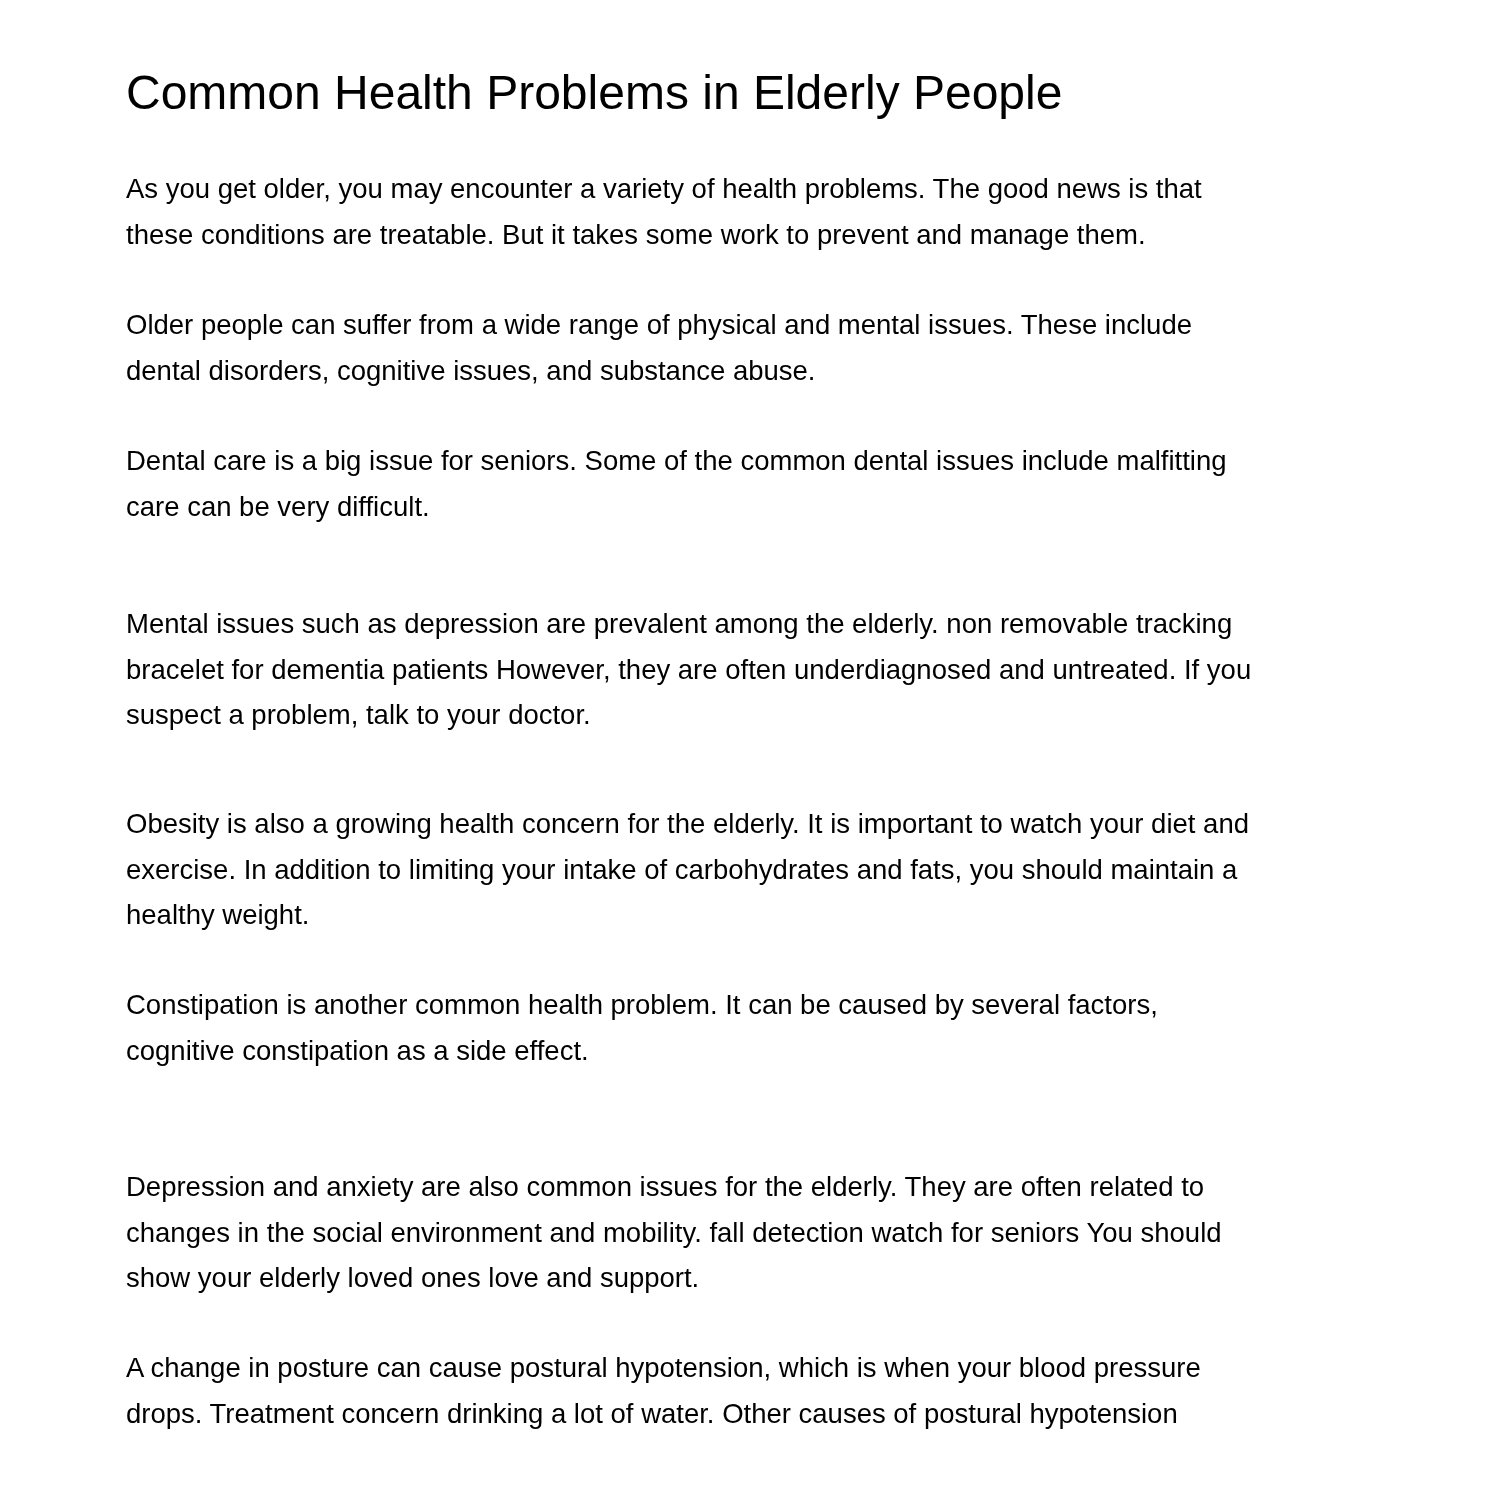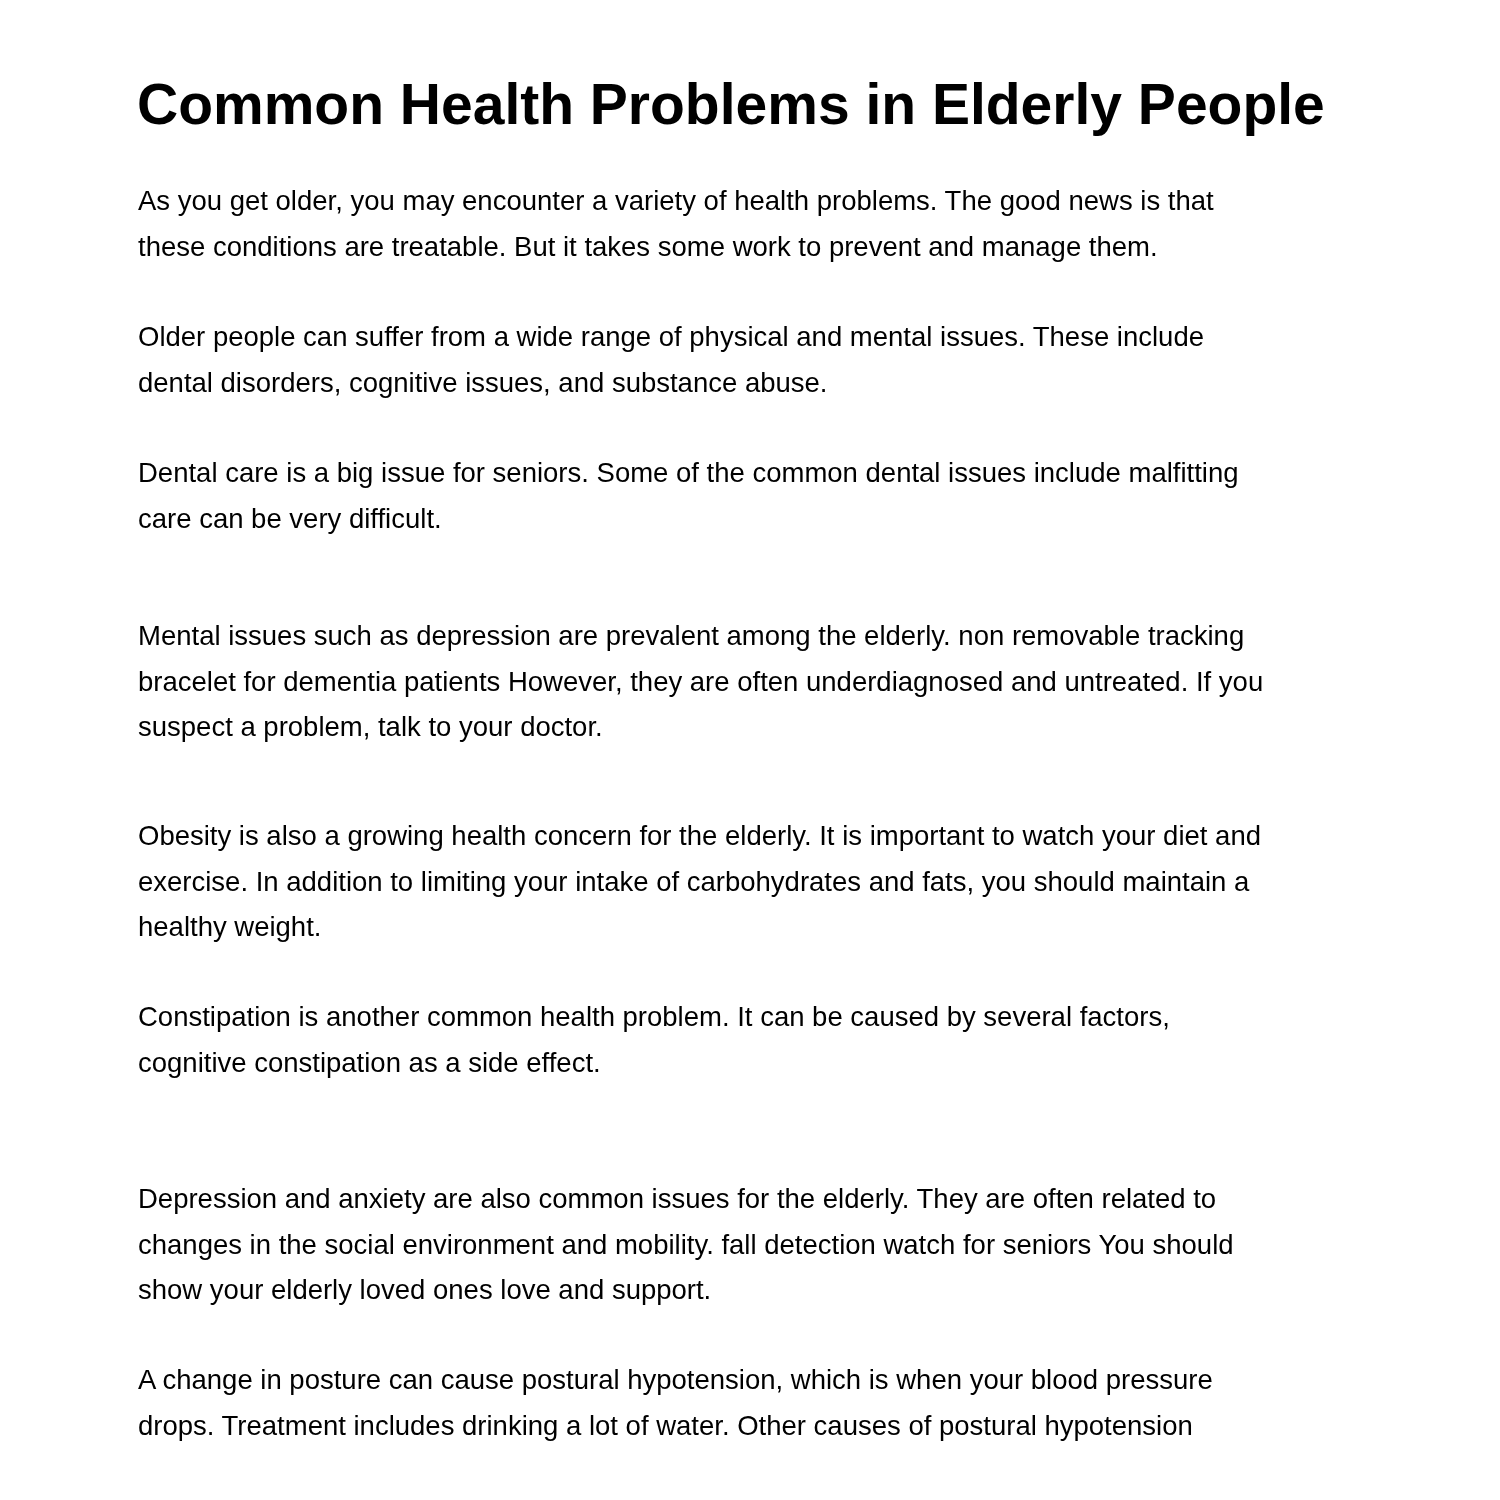--- a/index.html
+++ b/index.html
@@ -1,20 +1,20 @@
 <!DOCTYPE html>
 <html><head>
 <meta charset="utf-8">
 <style>
   html, body { margin: 0; padding: 0; background: #ffffff; }
   body { width: 1500px; height: 1500px; position: relative; overflow: hidden;
          font-family: "Liberation Sans", sans-serif; color: #000000; }
-  .title { position: absolute; left: 126px; top: 66px; font-size: 57px; line-height: 54px;
-           white-space: nowrap; margin: 11px; font-weight: bold; }
-  .para { position: absolute; left: 126px; margin: 12px; font-size: 27.5px; line-height: 45.5px; }
+  .title { position: absolute; left: 126px; top: 66px; font-size: 48px; line-height: 54px;
+           white-space: nowrap; margin: 0; font-weight: normal; }
+  .para { position: absolute; left: 126px; margin: 0; font-size: 27.5px; line-height: 45.5px; }
   .line { display: block; white-space: nowrap; }
 </style>
 </head>
 <body>
 
 <h1 class="title">Common Health Problems in Elderly People</h1>
 
 <div class="para" style="top:166px">
   <span class="line">As you get older, you may encounter a variety of health problems. The good news is that</span>
   <span class="line">these conditions are treatable. But it takes some work to prevent and manage them.</span>
@@ -48,14 +48,14 @@
 </div>
 
 <div class="para" style="top:1164px">
   <span class="line">Depression and anxiety are also common issues for the elderly. They are often related to</span>
   <span class="line">changes in the social environment and mobility. fall detection watch for seniors You should</span>
   <span class="line">show your elderly loved ones love and support.</span>
 </div>
 
 <div class="para" style="top:1345px">
   <span class="line">A change in posture can cause postural hypotension, which is when your blood pressure</span>
-  <span class="line">drops. Treatment includes drinking a lot of water. Other causes of postural hypotension</span>
+  <span class="line">drops. Treatment concern drinking a lot of water. Other causes of postural hypotension</span>
 </div>
 
 </body></html>

